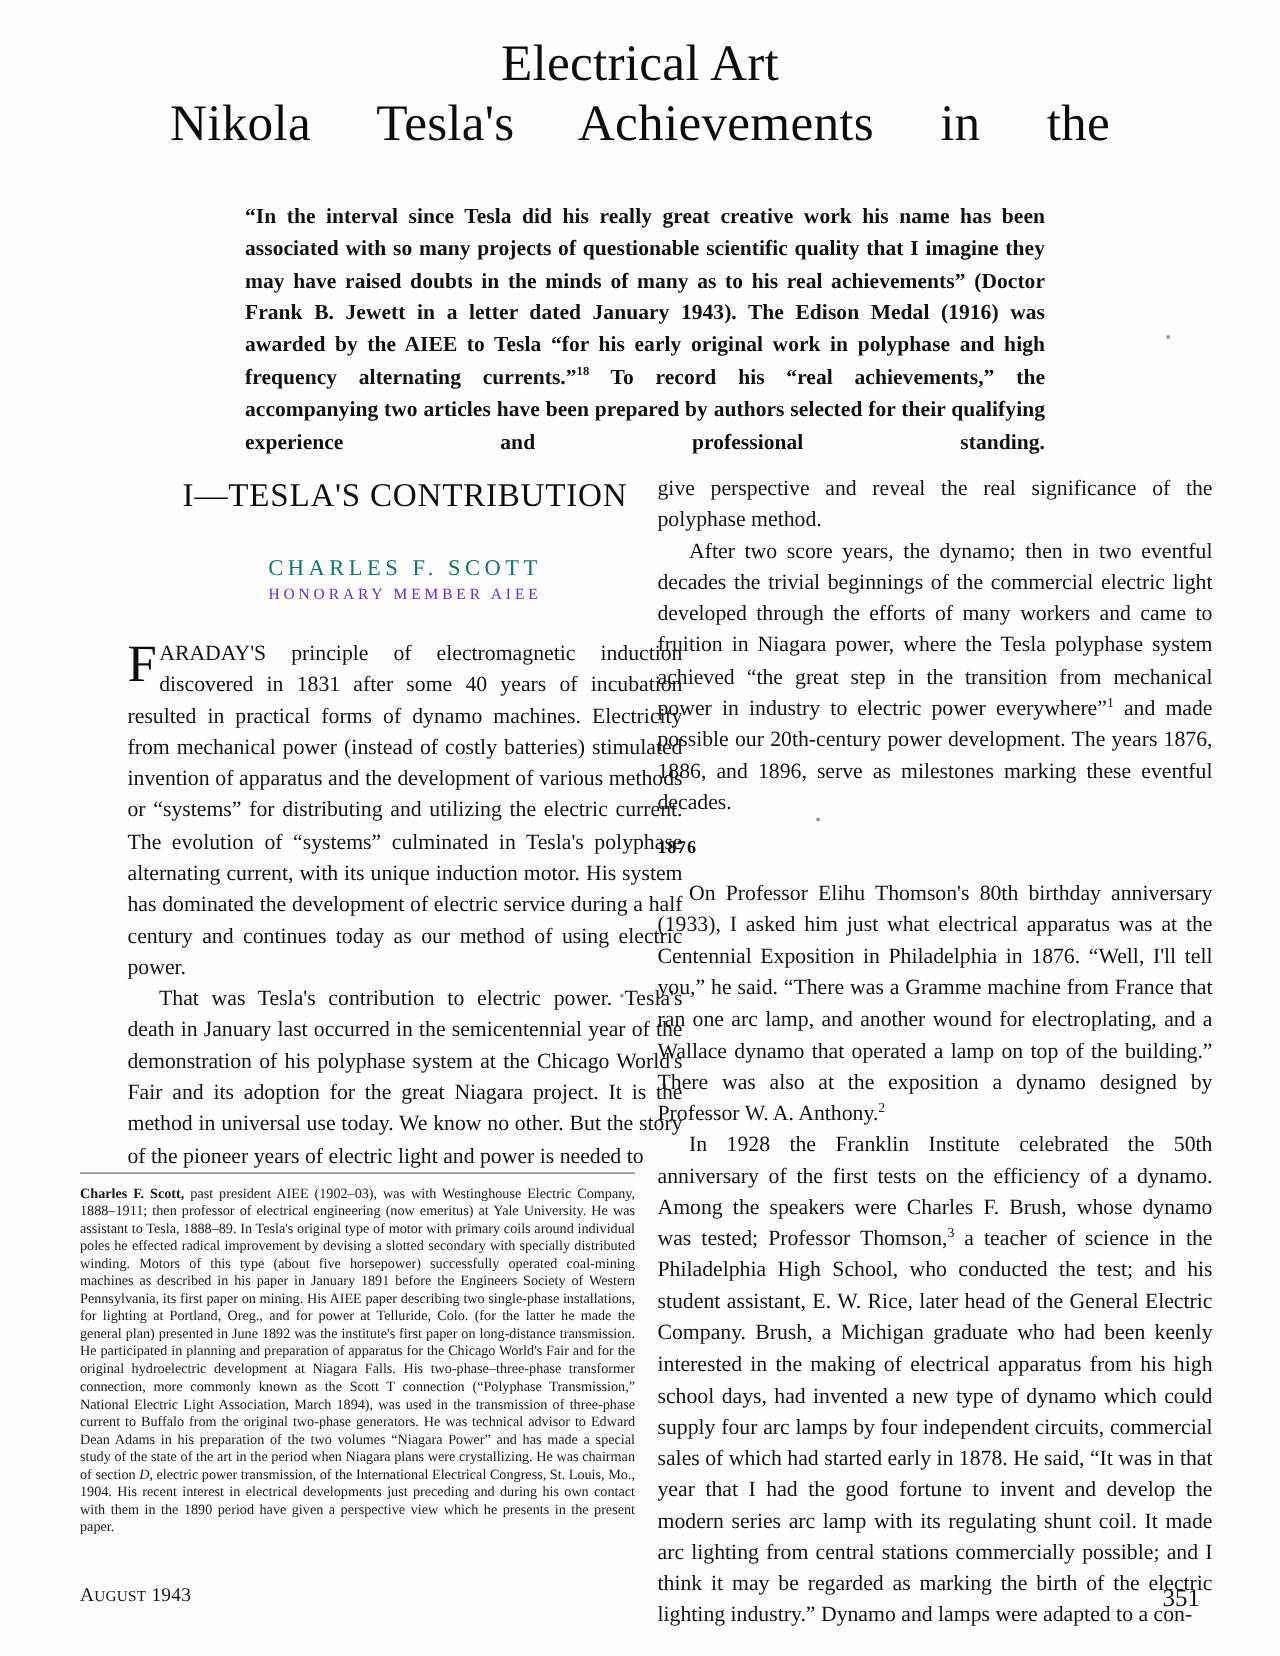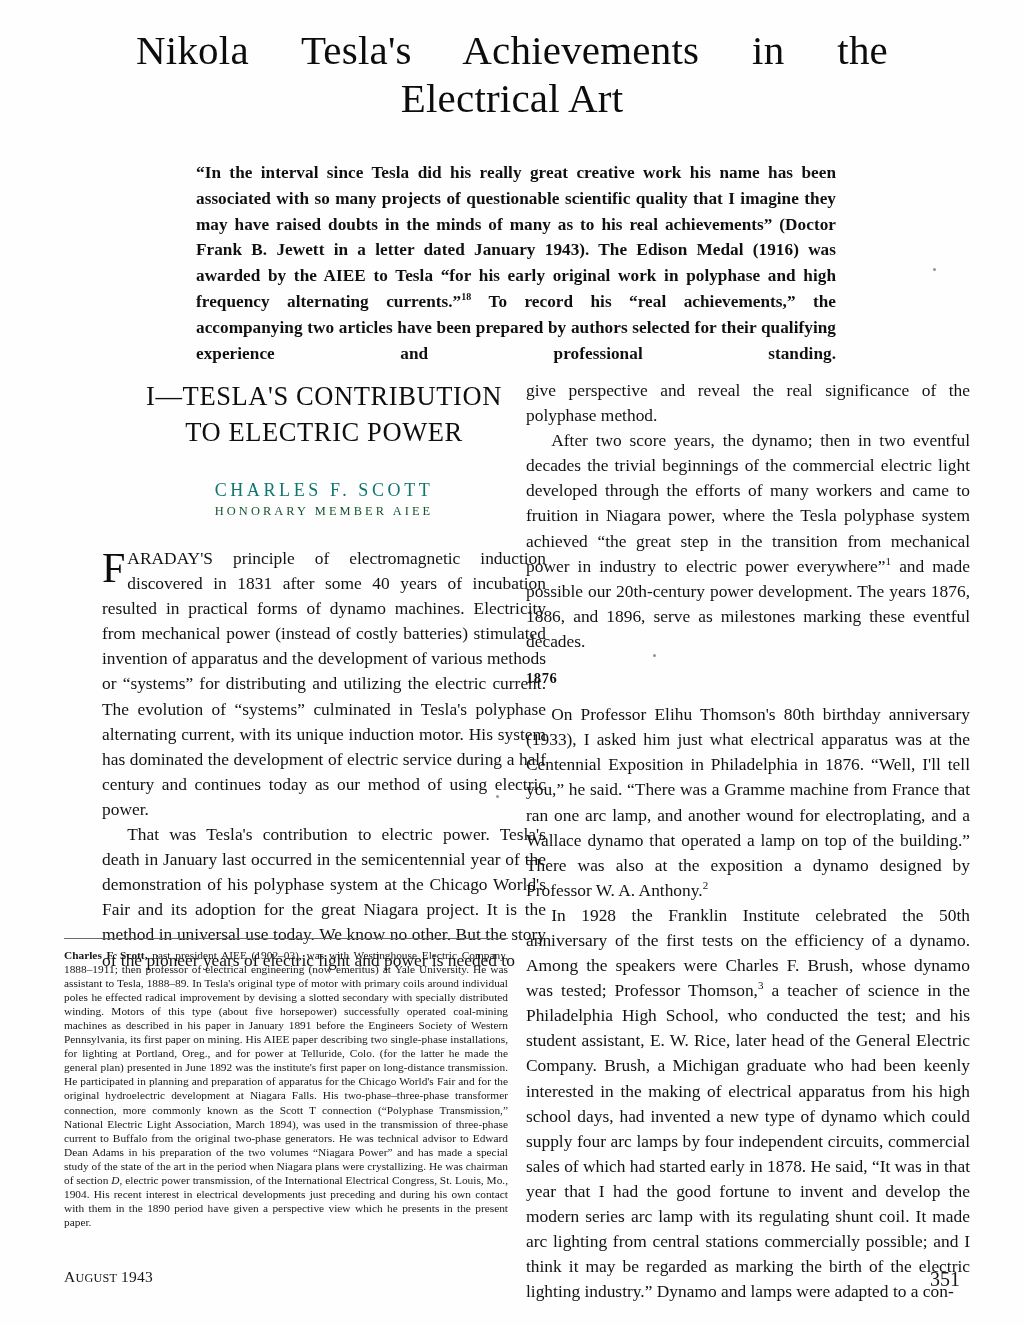--- a/index.html
+++ b/index.html
@@ -88,21 +88,21 @@
     margin-bottom: 2px;
   }
   .byline .author {
     font-size: 18px;
     letter-spacing: 3.6px;
     color: #0f766e;
   }
   .byline .affil {
     font-size: 12.4px;
     letter-spacing: 3.1px;
-    color: #14532d;
+    color: #6d28d9;
     margin-top: 3px;
   }
 
   .body-text {
     font-size: 17.4px;
     line-height: 25.1px;
     text-align: justify;
     text-align-last: left;
     color: #121212;
     hyphens: none;
@@ -196,33 +196,32 @@
     border-radius: 50%;
     opacity: .55;
   }
 </style>
 </head>
 <body>
 
 <div class="page">
 
   <div class="title-block">
+    <div class="title-line l2">Electrical Art</div>
     <div class="title-line l1">Nikola Tesla's Achievements in the</div>
-    <div class="title-line l2">Electrical Art</div>
   </div>
 
   <div class="abstract">
     <p><span>“In the interval since Tesla did his really great creative work his name has been associated with so many projects of questionable scientific quality that I imagine they may have raised doubts in the minds of many as to his real achievements” (Doctor Frank B. Jewett in a letter dated January 1943).   The Edison Medal (1916) was awarded by the AIEE to Tesla “for his early original work in polyphase and high frequency alternating currents.”</span><sup>18</sup><span>   To record his “real achievements,” the accompanying two articles have been prepared by authors selected for their qualifying experience and professional standing.</span></p>
   </div>
 
   <div class="col col-left">
 
     <div class="sec-head">
       <div>I—TESLA'S CONTRIBUTION</div>
-      <div>TO ELECTRIC POWER</div>
     </div>
 
     <div class="byline">
       <div class="author">CHARLES F. SCOTT</div>
       <div class="affil">HONORARY MEMBER AIEE</div>
     </div>
 
     <div class="body-text" style="margin-top:27px;">
       <p class="first lead"><span class="dropcap">F</span><span>ARADAY'S principle of electromagnetic induction discovered in 1831 after some 40 years of incubation resulted in practical forms of dynamo machines.   Electricity from mechanical power (instead of costly batteries) stimulated invention of apparatus and the development of various methods or “systems” for distributing and utilizing the electric current.   The evolution of “systems” culminated in Tesla's polyphase alternating current, with its unique induction motor.   His system has dominated the development of electric service during a half century and continues today as our method of using electric power.</span></p>
       <p><span>That was Tesla's contribution to electric power.   Tesla's death in January last occurred in the semicentennial year of the demonstration of his polyphase system at the Chicago World's Fair and its adoption for the great Niagara project.   It is the method in universal use today.   We know no other.   But the story of the pioneer years of electric light and power is needed to</span></p>

